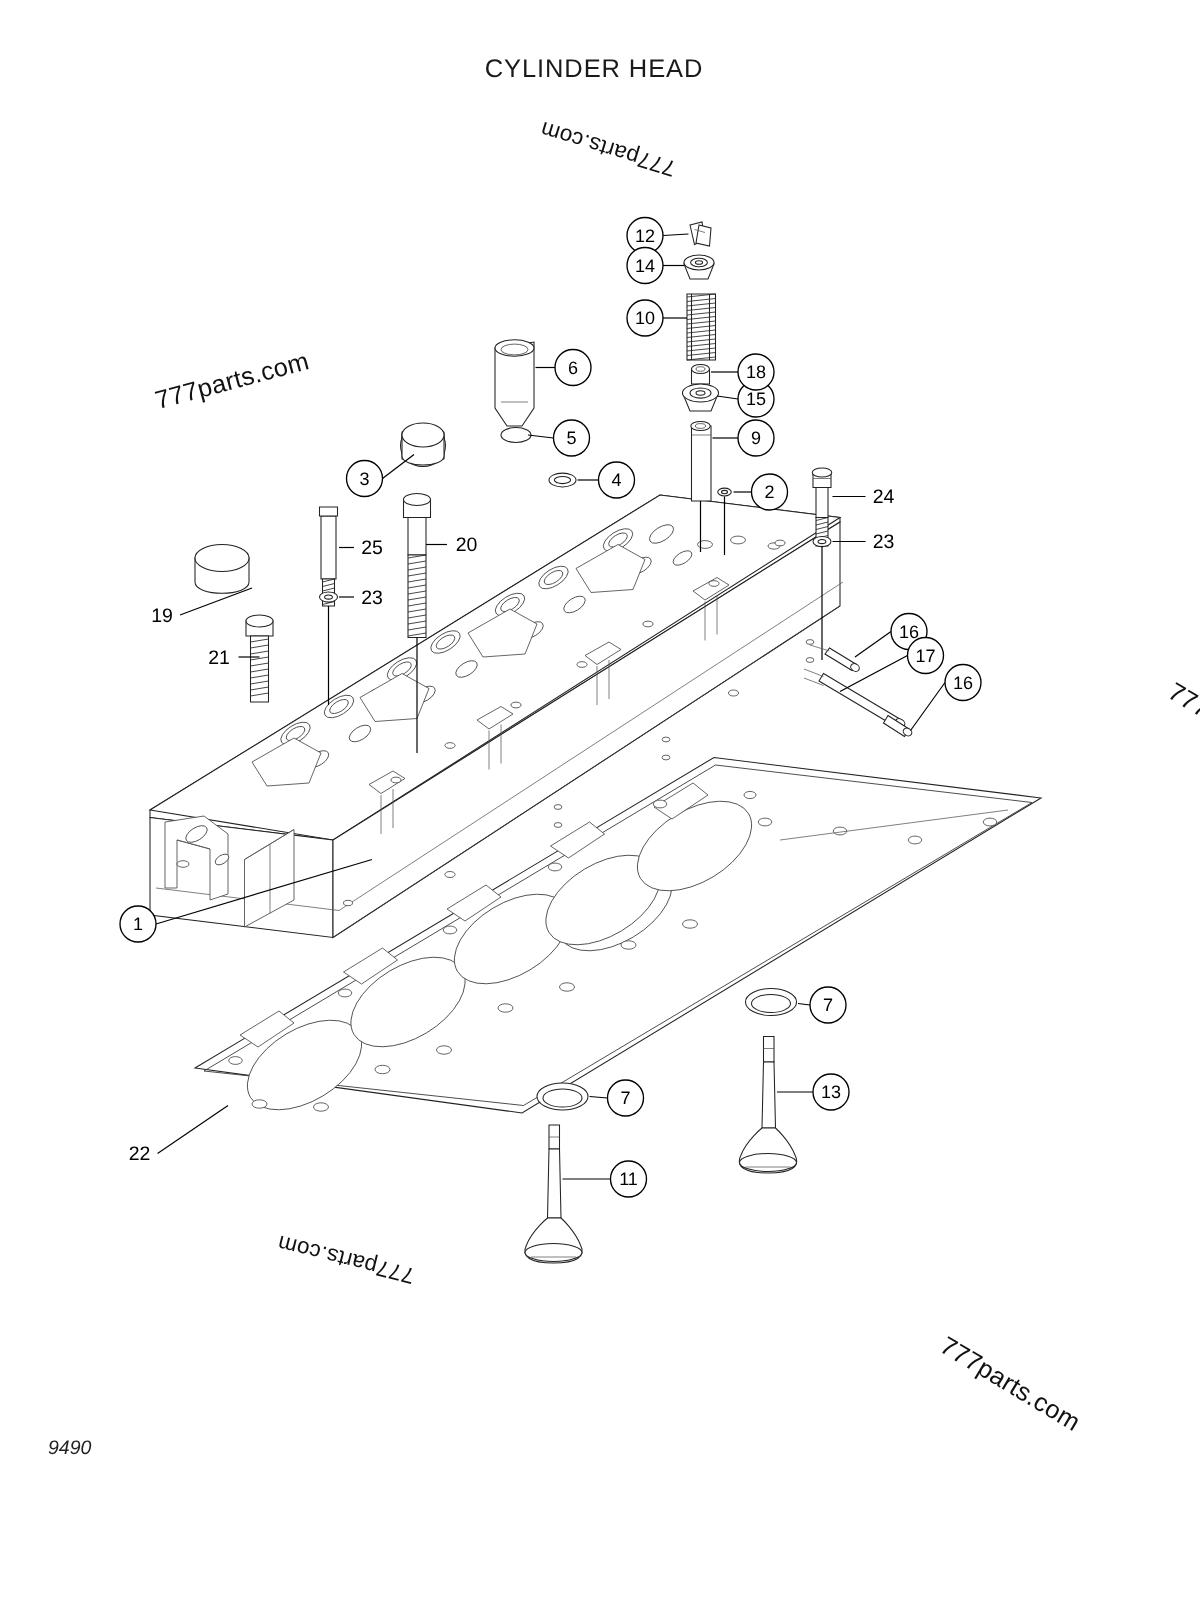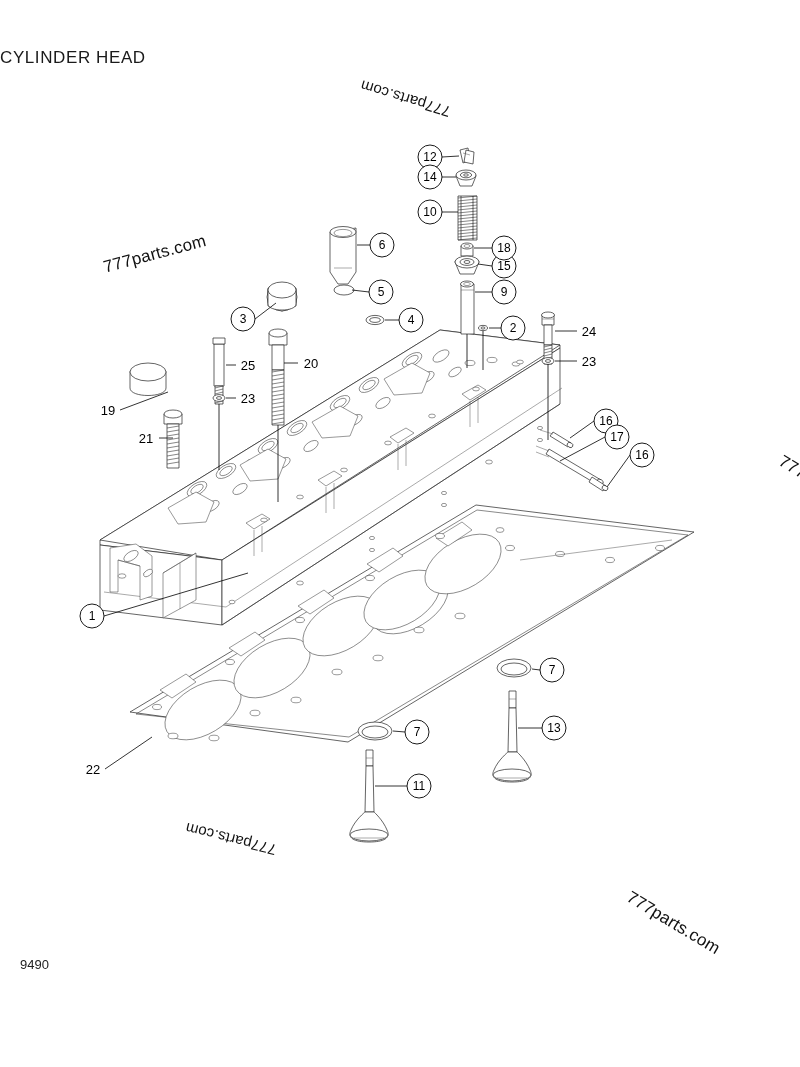--- a/index.html
+++ b/index.html
@@ -20,33 +20,34 @@
     position: absolute;
     inset: 0;
     width: 800px;
     height: 1067px;
   }
   #diagram-title {
     position: absolute;
     top: 36px;
     left: 0;
     width: 792px;
+    text-align: center;
     font-size: 17px;
     letter-spacing: 0.6px;
     font-weight: 400;
     color: #1a1a1a;
     white-space: pre;
-    margin-top: 12px;
   }
   #page-number {
     position: absolute;
-    left: 20px;
+    left: 32px;
     top: 957px;
     font-size: 13px;
     color: #222;
+    font-style: italic;
   }
   .svg-layer {
     position: absolute;
     left: 0;
     top: 0;
     width: 800px;
     height: 1067px;
   }
   .wm {
     position: absolute;

